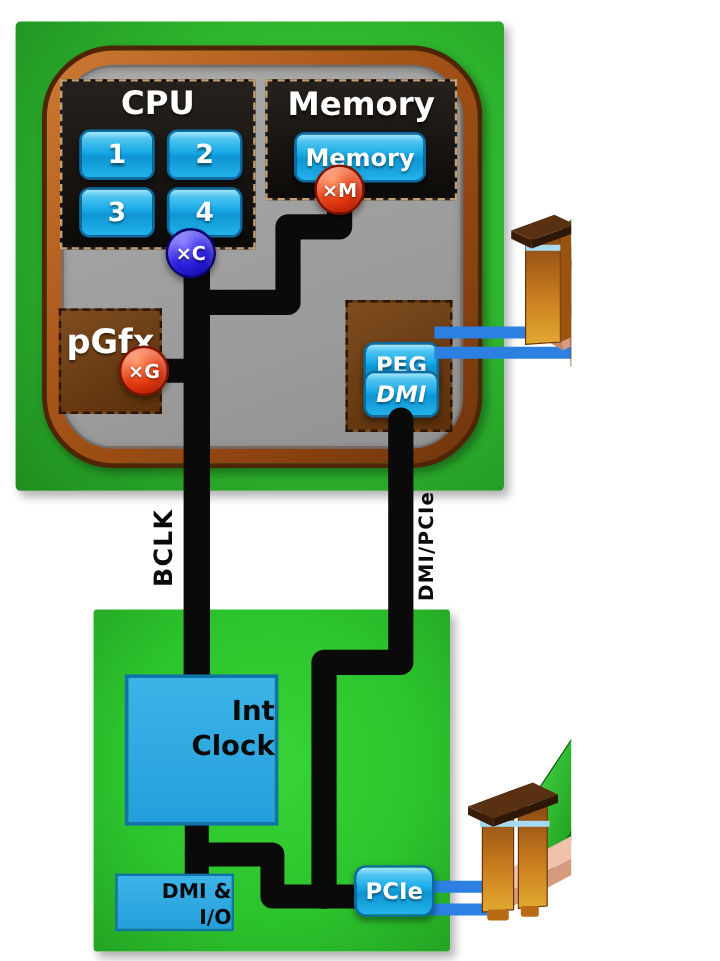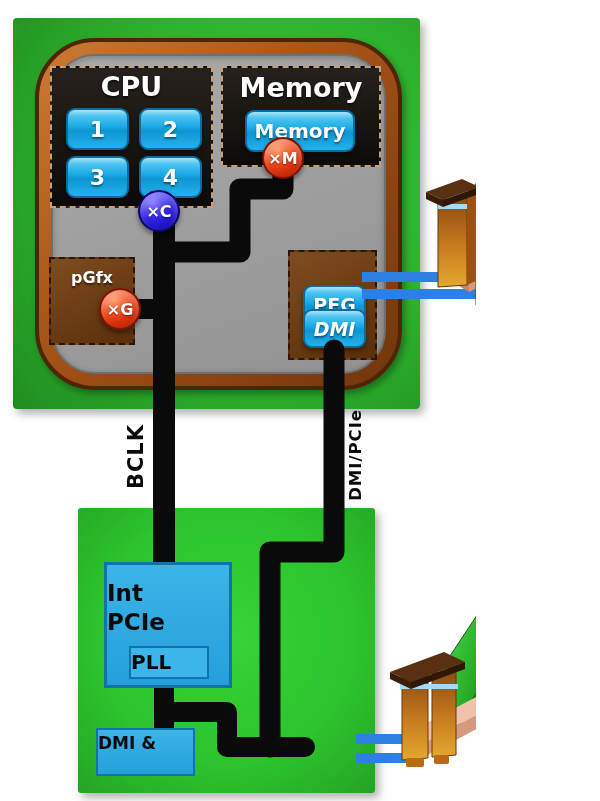--- a/index.html
+++ b/index.html
@@ -72,21 +72,21 @@
   }
   .badge-red{
     background:radial-gradient(circle at 35% 28%, #ff9a6a 0%, #e83d12 48%, #b01c02 85%);
     border:2px solid #801200;
   }
 
   
   .flatbox{
     background:linear-gradient(#3cb4e8,#259fdb);
     border:3px solid #1173a8;box-sizing:border-box;color:#0a0a0a;font-weight:bold;
-    text-align:left;
+    text-align:right;
   }
 
   
   .vtext{
     writing-mode:vertical-rl;transform:rotate(180deg);
     font-weight:bold;color:#0a0a0a;letter-spacing:1px;white-space:nowrap;
   }
 </style>
 </head>
 <body>
@@ -106,21 +106,21 @@
     <div class="abs btn" style="left:14px;top:88px;width:63px;height:42px;font-size:22px;">3</div>
     <div class="abs btn" style="left:87px;top:88px;width:63px;height:42px;font-size:22px;">4</div>
   </div>
 
   <div class="abs dash-black" style="left:221px;top:66px;width:160px;height:101px;">
     <div class="block-title" style="font-size:27px;margin-top:4px;">Memory</div>
     <div class="abs btn" style="left:22px;top:42px;width:110px;height:42px;font-size:20px;">Memory</div>
   </div>
 
   <div class="abs dash-brown" style="left:49px;top:257px;width:86px;height:88px;">
-    <div class="block-title" style="font-size:16px;margin-top:9px;">pGfx</div>
+    <div class="block-title" style="font-size:28px;margin-top:9px;">pGfx</div>
   </div>
 
   <div class="abs dash-brown" style="left:288px;top:250px;width:89px;height:110px;">
     <div class="abs btn" style="left:13px;top:9px;width:63px;height:39px;font-size:19px;margin-top:24px;">PEG</div>
     <div class="abs btn" style="left:13px;top:57px;width:63px;height:39px;font-size:19px;font-style:italic;">DMI</div>
   </div>
 
   <div class="abs board-bottom"></div>
 
   <div class="abs vtext" style="left:124px;top:424px;font-size:21px;">BCLK</div>
@@ -151,28 +151,29 @@
     <polyline points="164,676 164,736" fill="none" stroke="#0a0a0a" stroke-width="20" stroke-linecap="round"></polyline>
     <polyline points="164,712 227,712 227,747 305,747" fill="none" stroke="#0a0a0a" stroke-width="20" stroke-linecap="round" stroke-linejoin="round"></polyline>
   </svg>
 
   <div class="abs badge badge-blue" style="left:138px;top:190px;">×C</div>
   <div class="abs badge badge-red" style="left:262px;top:137px;">×M</div>
   <div class="abs badge badge-red" style="left:99px;top:288px;">×G</div>
 
   <div class="abs flatbox" style="left:104px;top:562px;width:128px;height:126px;font-size:23px;line-height:29px;padding-top:14px;">
     <span style="display:block">Int</span>
-    <span style="display:block">PCIe</span>
-    <div class="abs flatbox" style="left:22px;top:81px;width:80px;height:33px;border-width:2px;font-size:20px;line-height:29px;background:#3cb6ea;">PLL</div>
+    <span style="display:block">Clock</span>
   </div>
 
   <div class="abs flatbox" style="left:96px;top:728px;width:99px;height:48px;border-width:2px;font-size:17px;line-height:22px;padding-top:2px;">
     <span style="display:block">DMI &amp;</span>
-  </div>
-
+    <span style="display:block">I/O</span>
+  </div>
+
+  <div class="abs btn" style="left:295px;top:721px;width:67px;height:43px;font-size:19px;border-radius:10px;">PCIe</div>
 
   <svg class="abs" style="left:418px;top:110px;" width="182" height="215" viewBox="0 0 182 215">
 
     <g transform="translate(38,18)">
       <polygon points="52,80 112,16 112,89 52,153" fill="url(#gb)" stroke="#0b5e0b" stroke-width="1"></polygon>
       <polygon points="52,153 112,89 112,97 52,161" fill="#0d7a0d"></polygon>
       <polygon points="66,88 102,50 102,72 66,110" fill="#30271a"></polygon>
       <polygon points="66,110 102,72 102,78 66,116" fill="#8fd0ec"></polygon>
       <polygon points="102,42 121,33 121,44 102,53" fill="#c2651a" stroke="#7c3c08" stroke-width="1"></polygon>
       <polygon points="102,60 121,51 121,62 102,71" fill="#c2651a" stroke="#7c3c08" stroke-width="1"></polygon>

